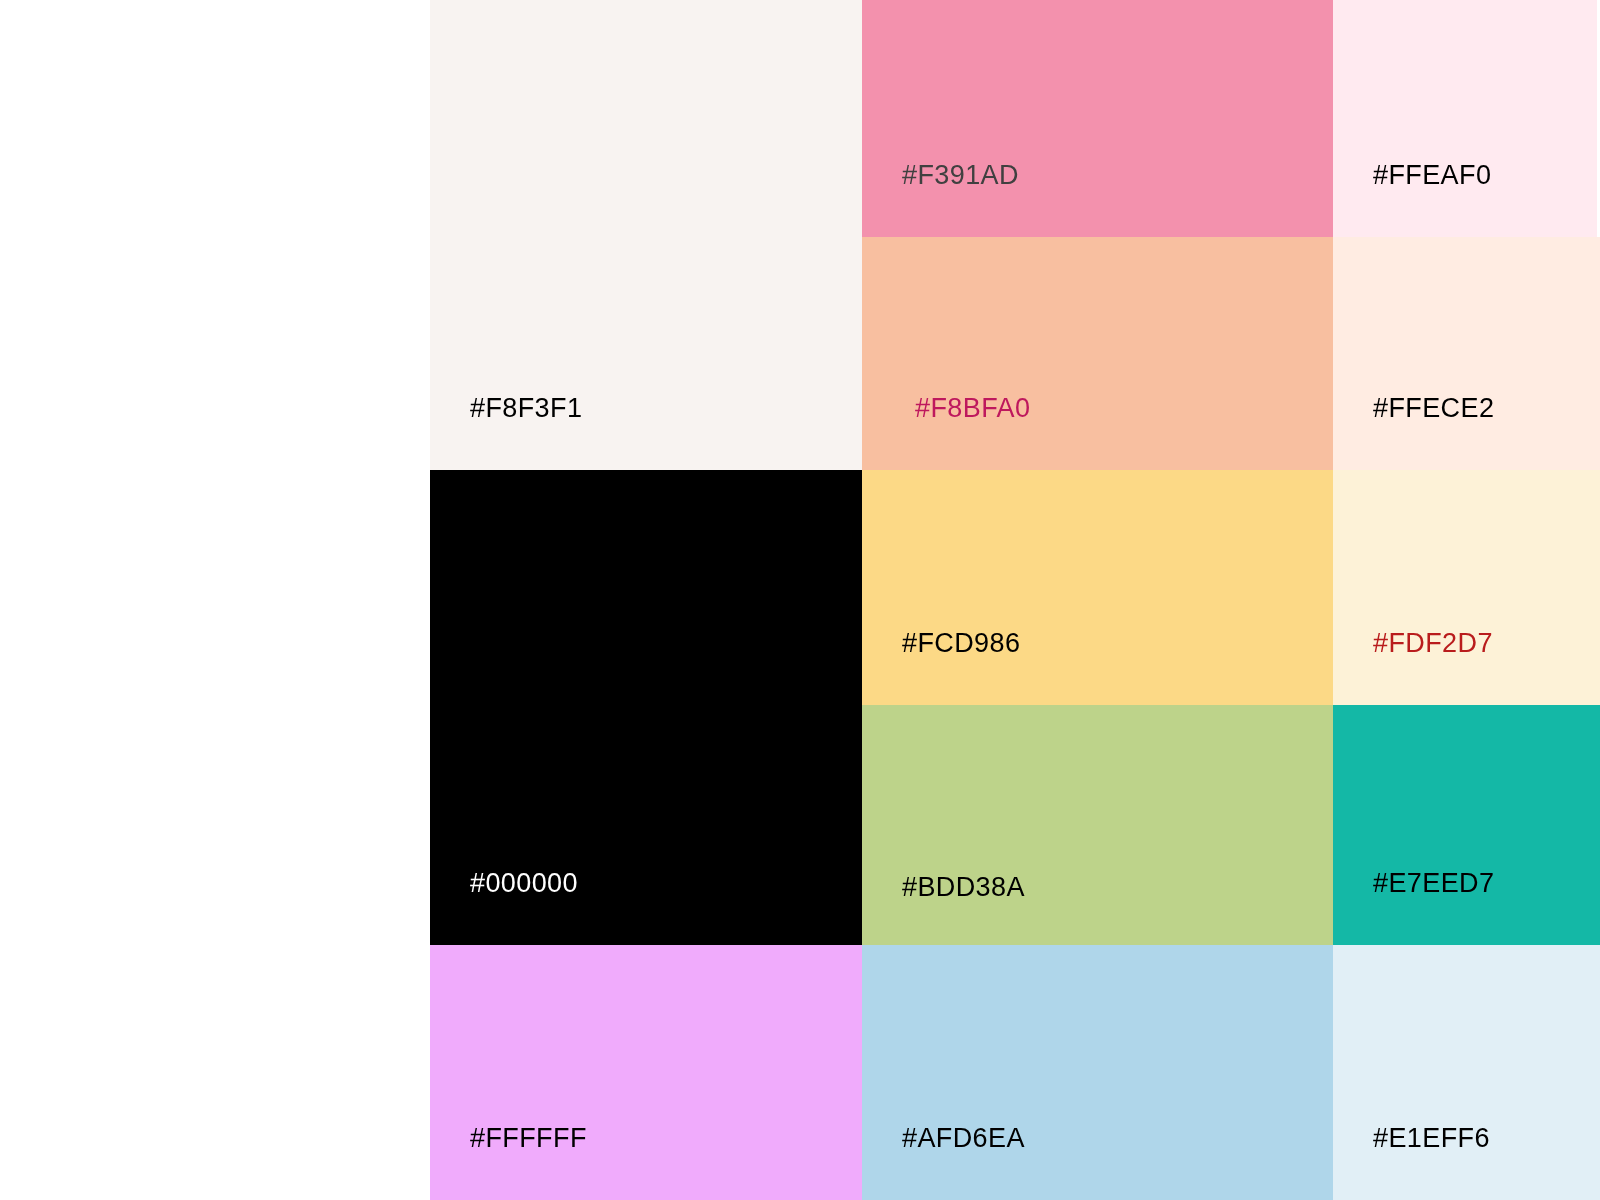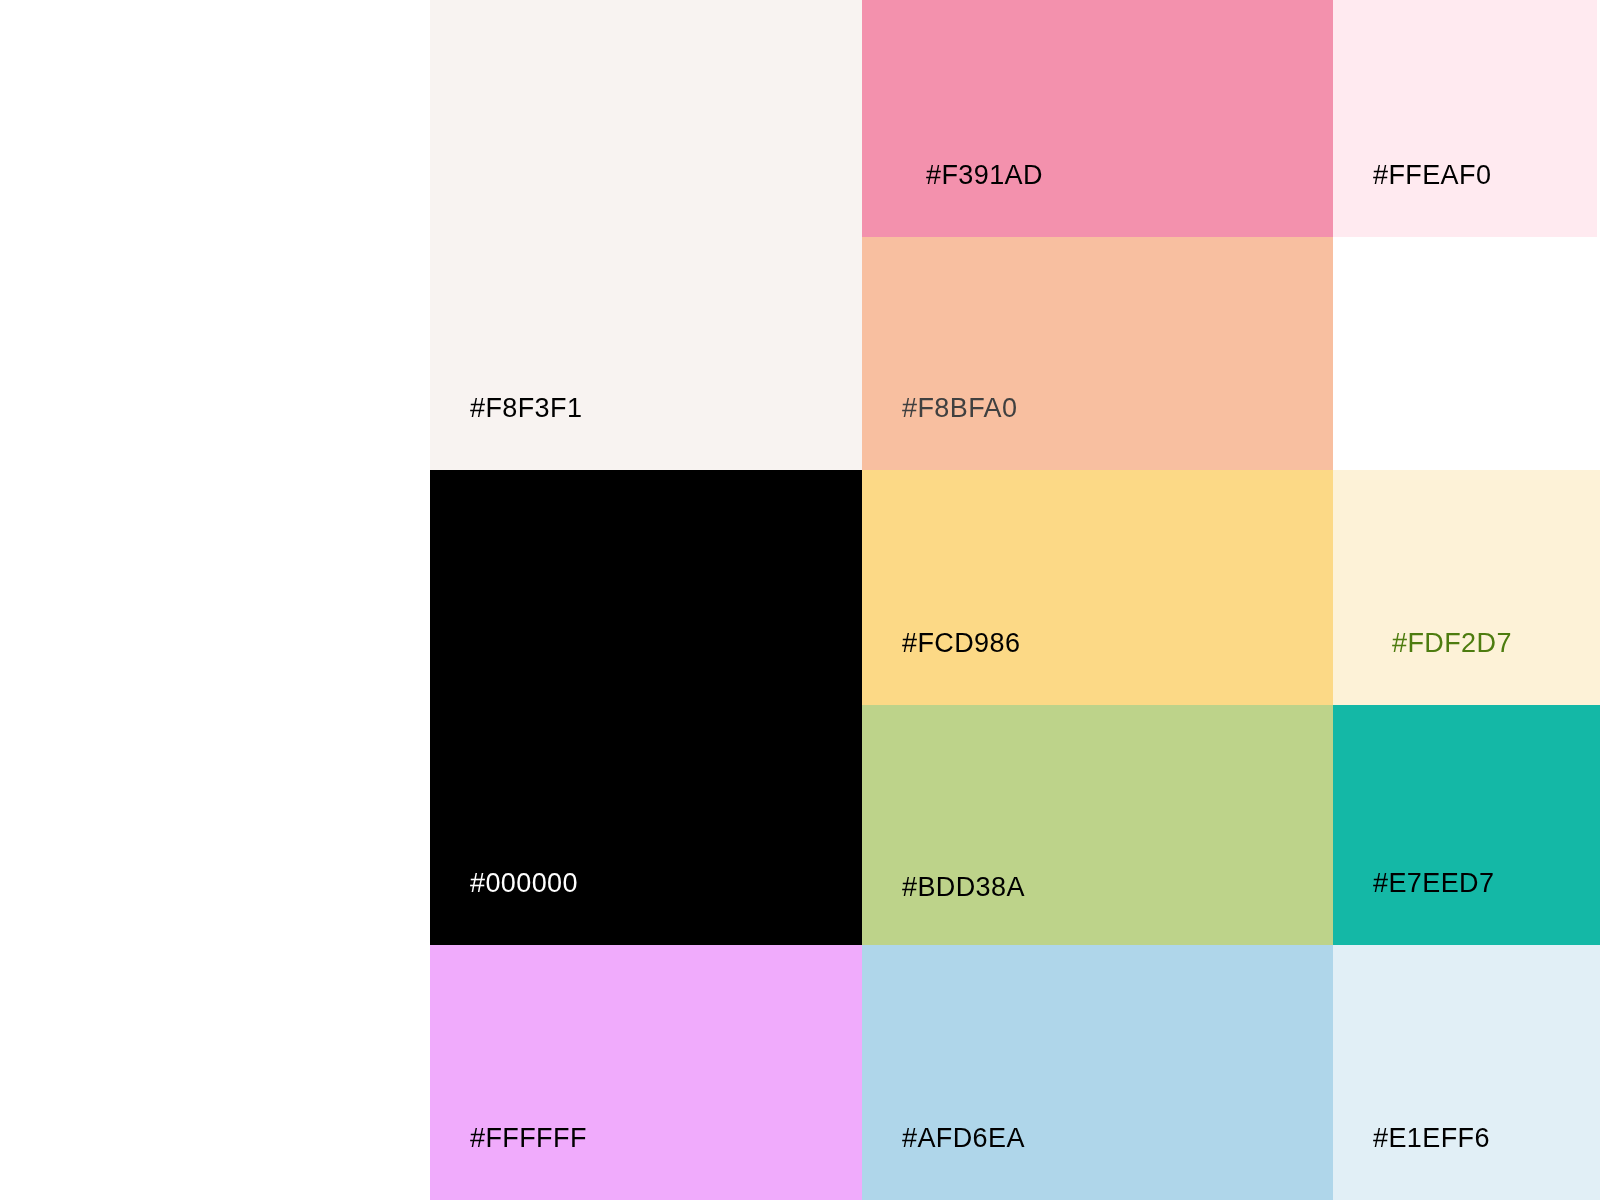--- a/index.html
+++ b/index.html
@@ -39,39 +39,42 @@
     <div class="swatch" style="left: 430px; width: 432px; top: 0px; height: 470px; background: rgb(248, 243, 241);">
       <span class="swatch-label" style="color: rgb(0, 0, 0);">#F8F3F1</span>
     </div>
     <div class="swatch" style="left: 430px; width: 432px; top: 470px; height: 475px; background: rgb(0, 0, 0);">
       <span class="swatch-label" style="color: rgb(255, 255, 255);">#000000</span>
     </div>
     <div class="swatch" style="left: 430px; width: 432px; top: 945px; height: 255px; background: #f0abfc;">
       <span class="swatch-label" style="color: rgb(0, 0, 0);">#FFFFFF</span>
     </div>
     <div class="swatch" style="left: 862px; width: 471px; top: 0px; height: 237px; background: rgb(243, 145, 173);">
-      <span class="swatch-label" style="color: #000000; margin-left: 24px;">#F391AD</span>
+      <span class="swatch-label" style="color: #404040;">#F391AD</span>
     </div>
     <div class="swatch" style="left: 862px; width: 471px; top: 237px; height: 233px; background: rgb(248, 191, 160);">
-      <span class="swatch-label" style="color: #404040;">#F8BFA0</span>
+      <span class="swatch-label" style="color: #be185d; margin-left: 13px;">#F8BFA0</span>
     </div>
     <div class="swatch" style="left: 862px; width: 511px; top: 470px; height: 235px; background: rgb(252, 217, 134); text-align: center;">
       <span class="swatch-label" style="color: rgb(0, 0, 0);">#FCD986</span>
     </div>
     <div class="swatch" style="left: 862px; width: 471px; top: 705px; height: 244px; background: rgb(189, 211, 138);">
       <span class="swatch-label" style="color: rgb(0, 0, 0);">#BDD38A</span>
     </div>
     <div class="swatch" style="left: 862px; width: 471px; top: 945px; height: 255px; background: rgb(175, 214, 234);">
       <span class="swatch-label" style="color: rgb(0, 0, 0);">#AFD6EA</span>
     </div>
     <div class="swatch" style="left: 1333px; width: 264px; top: 0px; height: 237px; background: rgb(255, 234, 240);">
       <span class="swatch-label" style="color: rgb(0, 0, 0);">#FFEAF0</span>
     </div>
+    <div class="swatch" style="left: 1333px; width: 267px; top: 237px; height: 233px; background: rgb(255, 236, 226);">
+      <span class="swatch-label" style="color: rgb(0, 0, 0);">#FFECE2</span>
+    </div>
     <div class="swatch" style="left: 1333px; width: 267px; top: 470px; height: 235px; background: rgb(253, 242, 215);">
-      <span class="swatch-label" style="color: #4d7c0f; margin-left: 19px;">#FDF2D7</span>
+      <span class="swatch-label" style="color: #b91c1c;">#FDF2D7</span>
     </div>
     <div class="swatch" style="left: 1333px; width: 267px; top: 705px; height: 240px; background: #14b8a6;">
       <span class="swatch-label" style="color: rgb(0, 0, 0);">#E7EED7</span>
     </div>
     <div class="swatch" style="left: 1333px; width: 267px; top: 945px; height: 255px; background: rgb(225, 239, 246);">
       <span class="swatch-label" style="color: rgb(0, 0, 0);">#E1EFF6</span>
     </div>
   </div>
 
 </body></html>

